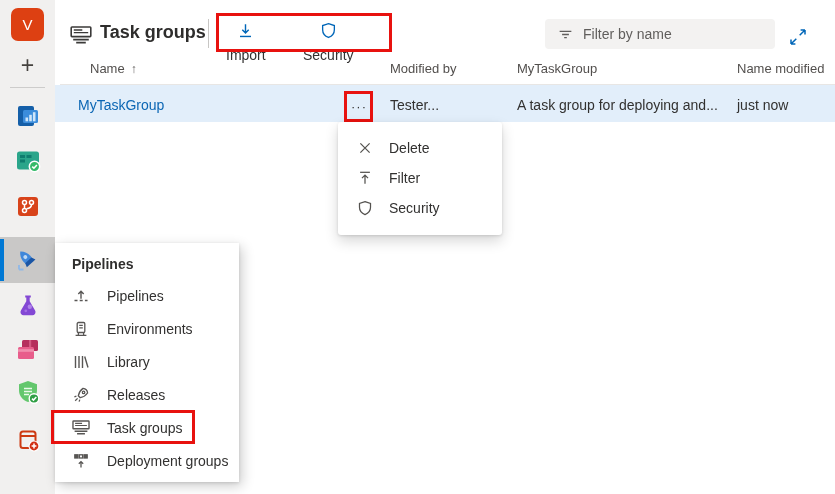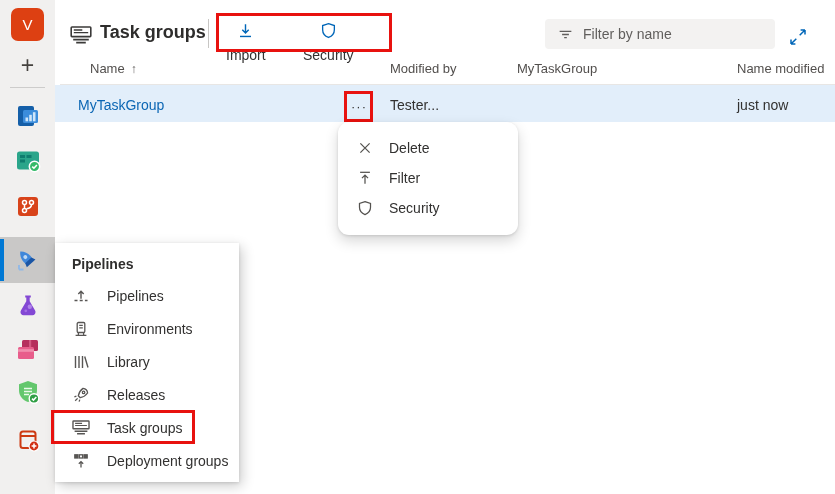--- a/index.html
+++ b/index.html
@@ -47,21 +47,21 @@
   .more-btn { position:absolute; left:347px; top:95px; width:24px; height:24px; border:none; background:transparent;
               color:#323130; font-size:13px; letter-spacing:1px; cursor:pointer; line-height:24px; text-align:center; }
 
   
   .anno { position:absolute; border:3px solid #e8120f; pointer-events:none; }
   .anno-commands { left:216px; top:13px; width:176px; height:39px; }
   .anno-more { left:344px; top:91px; width:29px; height:31px; }
   .anno-taskgroups { left:51px; top:410px; width:144px; height:34px; z-index:40; }
 
   
-  .ctx-menu { position:absolute; left:338px; top:122px; width:180px; background:#fff; border-radius:11px;
+  .ctx-menu { position:absolute; left:338px; top:122px; width:164px; background:#fff; border-radius:3px;
               padding:11px 0 12px; z-index:20;
               box-shadow:0 6px 14px rgba(0,0,0,.16), 0 1px 3px rgba(0,0,0,.12); }
   .ctx-item { height:30px; display:flex; align-items:center; gap:16px; padding-left:19px;
               font-size:14px; color:#323130; cursor:pointer; }
   .ctx-item svg { color:#54524f; flex:none; }
 
   
   .flyout { position:absolute; left:55px; top:243px; width:184px; height:239px; background:#fff; z-index:30;
             box-shadow:3px 4px 12px rgba(0,0,0,.20), 0 1px 3px rgba(0,0,0,.12); }
   .flyout-title { margin:13px 0 3px 17px; font-size:14px; font-weight:bold; color:#2f2e2d; height:20px; }
@@ -235,20 +235,21 @@
   <div class="col-h" style="left:390px;">Modified by</div>
   <div class="col-h" style="left:517px;">MyTaskGroup</div>
   <div class="col-h" style="left:737px;">Name modified</div>
   <div class="head-rule"></div>
 
   <div class="grid-row"></div>
   <a class="cell cell-name" style="left:78px;">MyTaskGroup</a>
   <button class="more-btn">···</button>
   <div class="anno anno-more"></div>
   <div class="cell" style="left:390px;">Tester...</div>
+  <div class="cell" style="left:517px;">A task group for deploying and...</div>
   <div class="cell" style="left:737px;">just now</div>
 
   <div class="ctx-menu">
     <div class="ctx-item">
       <span>
         <svg width="16" height="16" viewBox="0 0 18 18" fill="none" stroke="currentColor" stroke-width="1.4">
           <path d="M3.8 3.8l10.4 10.4M14.2 3.8L3.8 14.2"></path>
         </svg>
       </span>
       <span>Delete</span>

